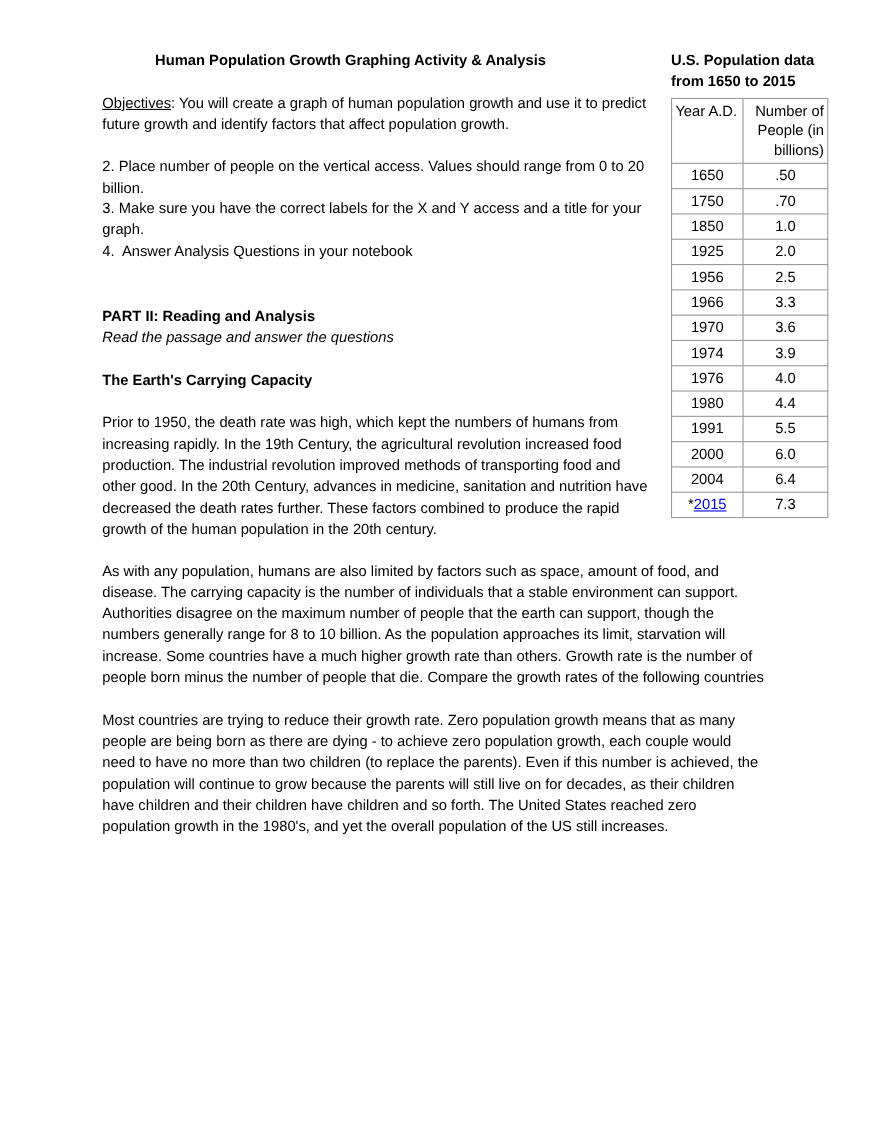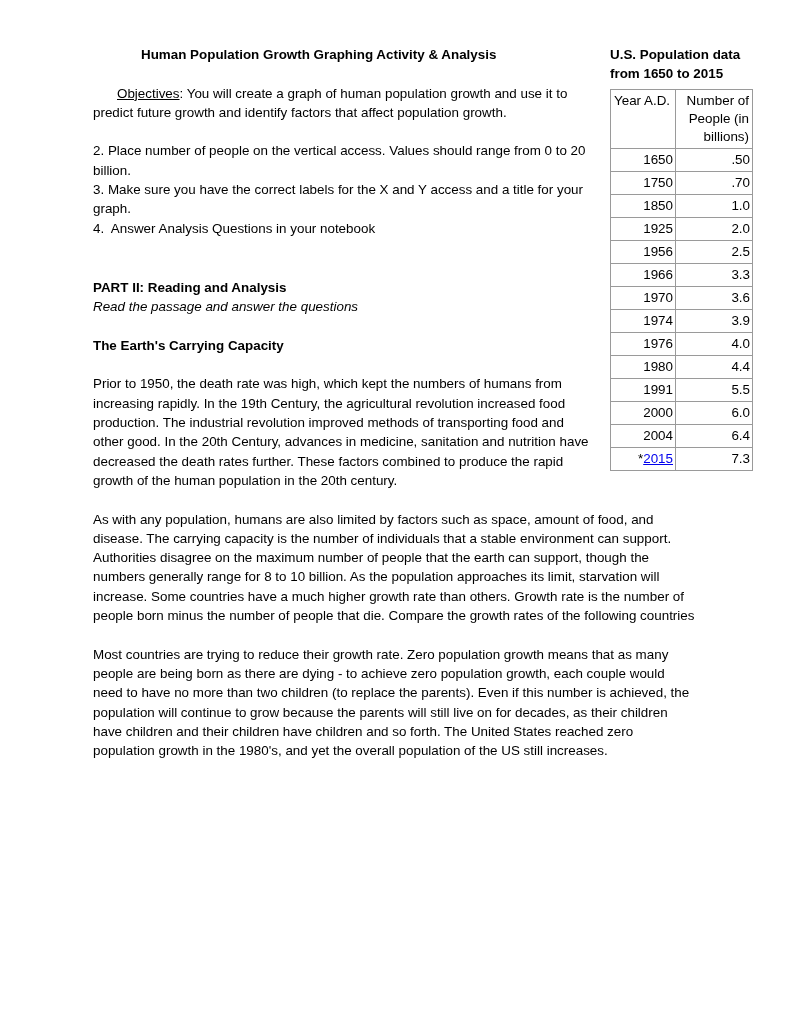--- a/index.html
+++ b/index.html
@@ -44,40 +44,40 @@
     vertical-align: top;
     line-height: 18px;
     height: 58px;
     padding: 2px 3px;
   }
   th.year-h { width: 65px; text-align: left; }
   th.people-h { width: 77px; text-align: right; }
   table.pop td {
     height: 23px;
     line-height: 18px;
-    text-align: right;
+    text-align: center;
     vertical-align: middle;
     padding: 1px 2px;
   }
   a.year-link {
     color: var(--link-color, #0000EE);
     text-decoration: underline;
     cursor: pointer;
   }
   
   .content {  }
   .h {
     font-weight: bold;
     font-size: 13.4px;
     margin-top: 40px;
   }
   .title { margin: 50px 0 19.3px 0; padding-left: 48px; }
   .block { margin: 0 0 19.3px 0; }
   .block:last-child { margin-bottom: 0; }
-  .u { text-decoration: underline; margin-left: 24px; }
+  .u { text-decoration: underline; }
   .italic { font-style: italic; }
   .steps div { white-space: pre-wrap; }
 </style>
 </head>
 <body>
 
 <div class="page">
 
   <aside class="table-float">
     <div class="caption">

